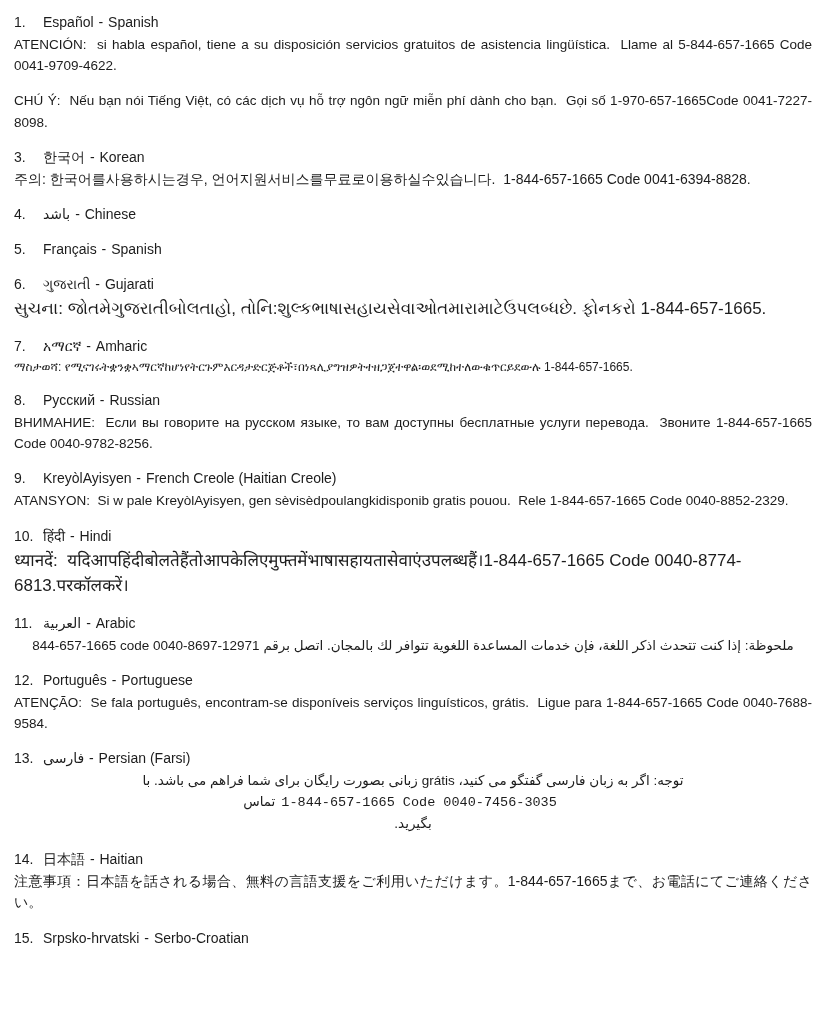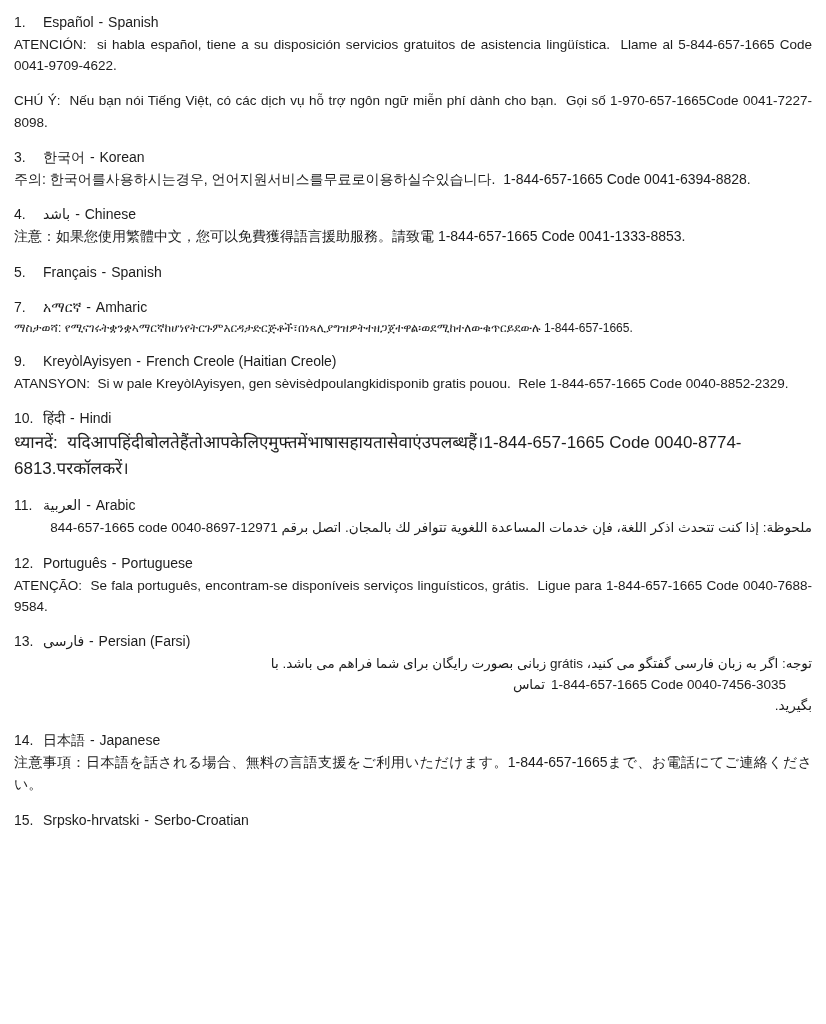--- a/index.html
+++ b/index.html
@@ -27,25 +27,25 @@
     font-size: 13.5px;
     line-height: 1.57;
     text-align: justify;
     white-space: pre-wrap;
   }
   .body.cjk { font-size: 14px; line-height: 1.55; }
   .body.indic { font-size: 17px; line-height: 1.5; text-align: left; }
   .body.ethiopic { font-size: 12px; line-height: 1.5; }
   .body.rtl {
     direction: rtl;
-    text-align: right;
+    text-align: center;
     white-space: normal;
   }
   .body .ltr-num { direction: ltr; unicode-bidi: isolate; display: inline-block; }
-  .body.fa .ltr-num { margin: 0 26px 0 6px; }
+  .body.fa .ltr-num { margin: 0 26px 0 6px; font-family: Liberation Mono, monospace; }
 </style>
 </head>
 <body>
 
 <div>
 
   <div class="sec">
     <h2 class="heading"><span class="num">1.</span><span class="native">Español</span> <span class="sep">-</span> <span class="eng">Spanish</span></h2>
     <p class="body">ATENCIÓN:  si habla español, tiene a su disposición servicios gratuitos de asistencia lingüística.  Llame al 5-844-657-1665 Code 0041-9709-4622.</p>
   </div>
@@ -54,33 +54,40 @@
     <p class="body">CHÚ Ý:  Nếu bạn nói Tiếng Việt, có các dịch vụ hỗ trợ ngôn ngữ miễn phí dành cho bạn.  Gọi số 1-970-657-1665Code 0041-7227-8098.</p>
   </div>
 
   <div class="sec">
     <h2 class="heading"><span class="num">3.</span><span class="native">한국어</span> <span class="sep">-</span> <span class="eng">Korean</span></h2>
     <p class="body cjk">주의: 한국어를사용하시는경우, 언어지원서비스를무료로이용하실수있습니다.  1-844-657-1665 Code 0041-6394-8828.</p>
   </div>
 
   <div class="sec">
     <h2 class="heading"><span class="num">4.</span><span class="native">باشد</span> <span class="sep">-</span> <span class="eng">Chinese</span></h2>
-    <p class="body cjk">注意：如果您使用繁體中文，您可以免費獲得語言援助服務。請致電 1-844-657-1665 Code 0041-1333-8853.</p>
   </div>
 
   <div class="sec">
     <h2 class="heading"><span class="num">5.</span><span class="native">Français</span> <span class="sep">-</span> <span class="eng">Spanish</span></h2>
   </div>
 
+  <div class="sec">
+    <h2 class="heading"><span class="num">6.</span><span class="native">ગુજરાતી</span> <span class="sep">-</span> <span class="eng">Gujarati</span></h2>
+    <p class="body indic">સુચના: જોતમેગુજરાતીબોલતાહો, તોનિ:શુલ્કભાષાસહાયસેવાઓતમારામાટેઉપલબ્ધછે. ફોનકરો 1-844-657-1665.</p>
+  </div>
 
   <div class="sec">
     <h2 class="heading"><span class="num">7.</span><span class="native">አማርኛ</span> <span class="sep">-</span> <span class="eng">Amharic</span></h2>
     <p class="body ethiopic">ማስታወሻ: የሚናገሩትቋንቋኣማርኛከሆነየትርጉምእርዳታድርጅቶች፣በነጻሊያግዝዎትተዘጋጀተዋል፡ወደሚከተለውቁጥርይደውሉ 1-844-657-1665.</p>
   </div>
 
+  <div class="sec">
+    <h2 class="heading"><span class="num">8.</span><span class="native">Русский</span> <span class="sep">-</span> <span class="eng">Russian</span></h2>
+    <p class="body">ВНИМАНИЕ:  Если вы говорите на русском языке, то вам доступны бесплатные услуги перевода.  Звоните 1-844-657-1665 Code 0040-9782-8256.</p>
+  </div>
 
   <div class="sec">
     <h2 class="heading"><span class="num">9.</span><span class="native">KreyòlAyisyen</span> <span class="sep">-</span> <span class="eng">French Creole (Haitian Creole)</span></h2>
     <p class="body">ATANSYON:  Si w pale KreyòlAyisyen, gen sèvisèdpoulangkidisponib gratis pouou.  Rele 1-844-657-1665 Code 0040-8852-2329.</p>
   </div>
 
   <div class="sec">
     <h2 class="heading"><span class="num">10.</span><span class="native">हिंदी</span> <span class="sep">-</span> <span class="eng">Hindi</span></h2>
     <p class="body indic">ध्यानदें:  यदिआपहिंदीबोलतेहैंतोआपकेलिएमुफ्तमेंभाषासहायतासेवाएंउपलब्धहैं।1-844-657-1665 Code 0040-8774-6813.परकॉलकरें।</p>
   </div>
@@ -94,21 +101,21 @@
     <h2 class="heading"><span class="num">12.</span><span class="native">Português</span> <span class="sep">-</span> <span class="eng">Portuguese</span></h2>
     <p class="body">ATENÇÃO:  Se fala português, encontram-se disponíveis serviços linguísticos, grátis.  Ligue para 1-844-657-1665 Code 0040-7688-9584.</p>
   </div>
 
   <div class="sec">
     <h2 class="heading"><span class="num">13.</span><span class="native">فارسی</span> <span class="sep">-</span> <span class="eng">Persian (Farsi)</span></h2>
     <p class="body rtl fa" dir="rtl"><span>توجه: اگر به زبان فارسی گفتگو می کنید، grátis زبانی بصورت رایگان برای شما فراهم می باشد. با</span><span class="ltr-num" dir="ltr">1-844-657-1665 Code 0040-7456-3035</span><span>تماس</span><br><span>بگیرید.</span></p>
   </div>
 
   <div class="sec">
-    <h2 class="heading"><span class="num">14.</span><span class="native">日本語</span> <span class="sep">-</span> <span class="eng">Japanese</span></h2>
+    <h2 class="heading"><span class="num">14.</span><span class="native">日本語</span> <span class="sep">-</span> <span class="eng">Haitian</span></h2>
     <p class="body cjk">注意事項：日本語を話される場合、無料の言語支援をご利用いただけます。1-844-657-1665まで、お電話にてご連絡ください。</p>
   </div>
 
   <div class="sec">
     <h2 class="heading"><span class="num">15.</span><span class="native">Srpsko-hrvatski</span> <span class="sep">-</span> <span class="eng">Serbo-Croatian</span></h2>
 
   </div>
 
 </div>
 

